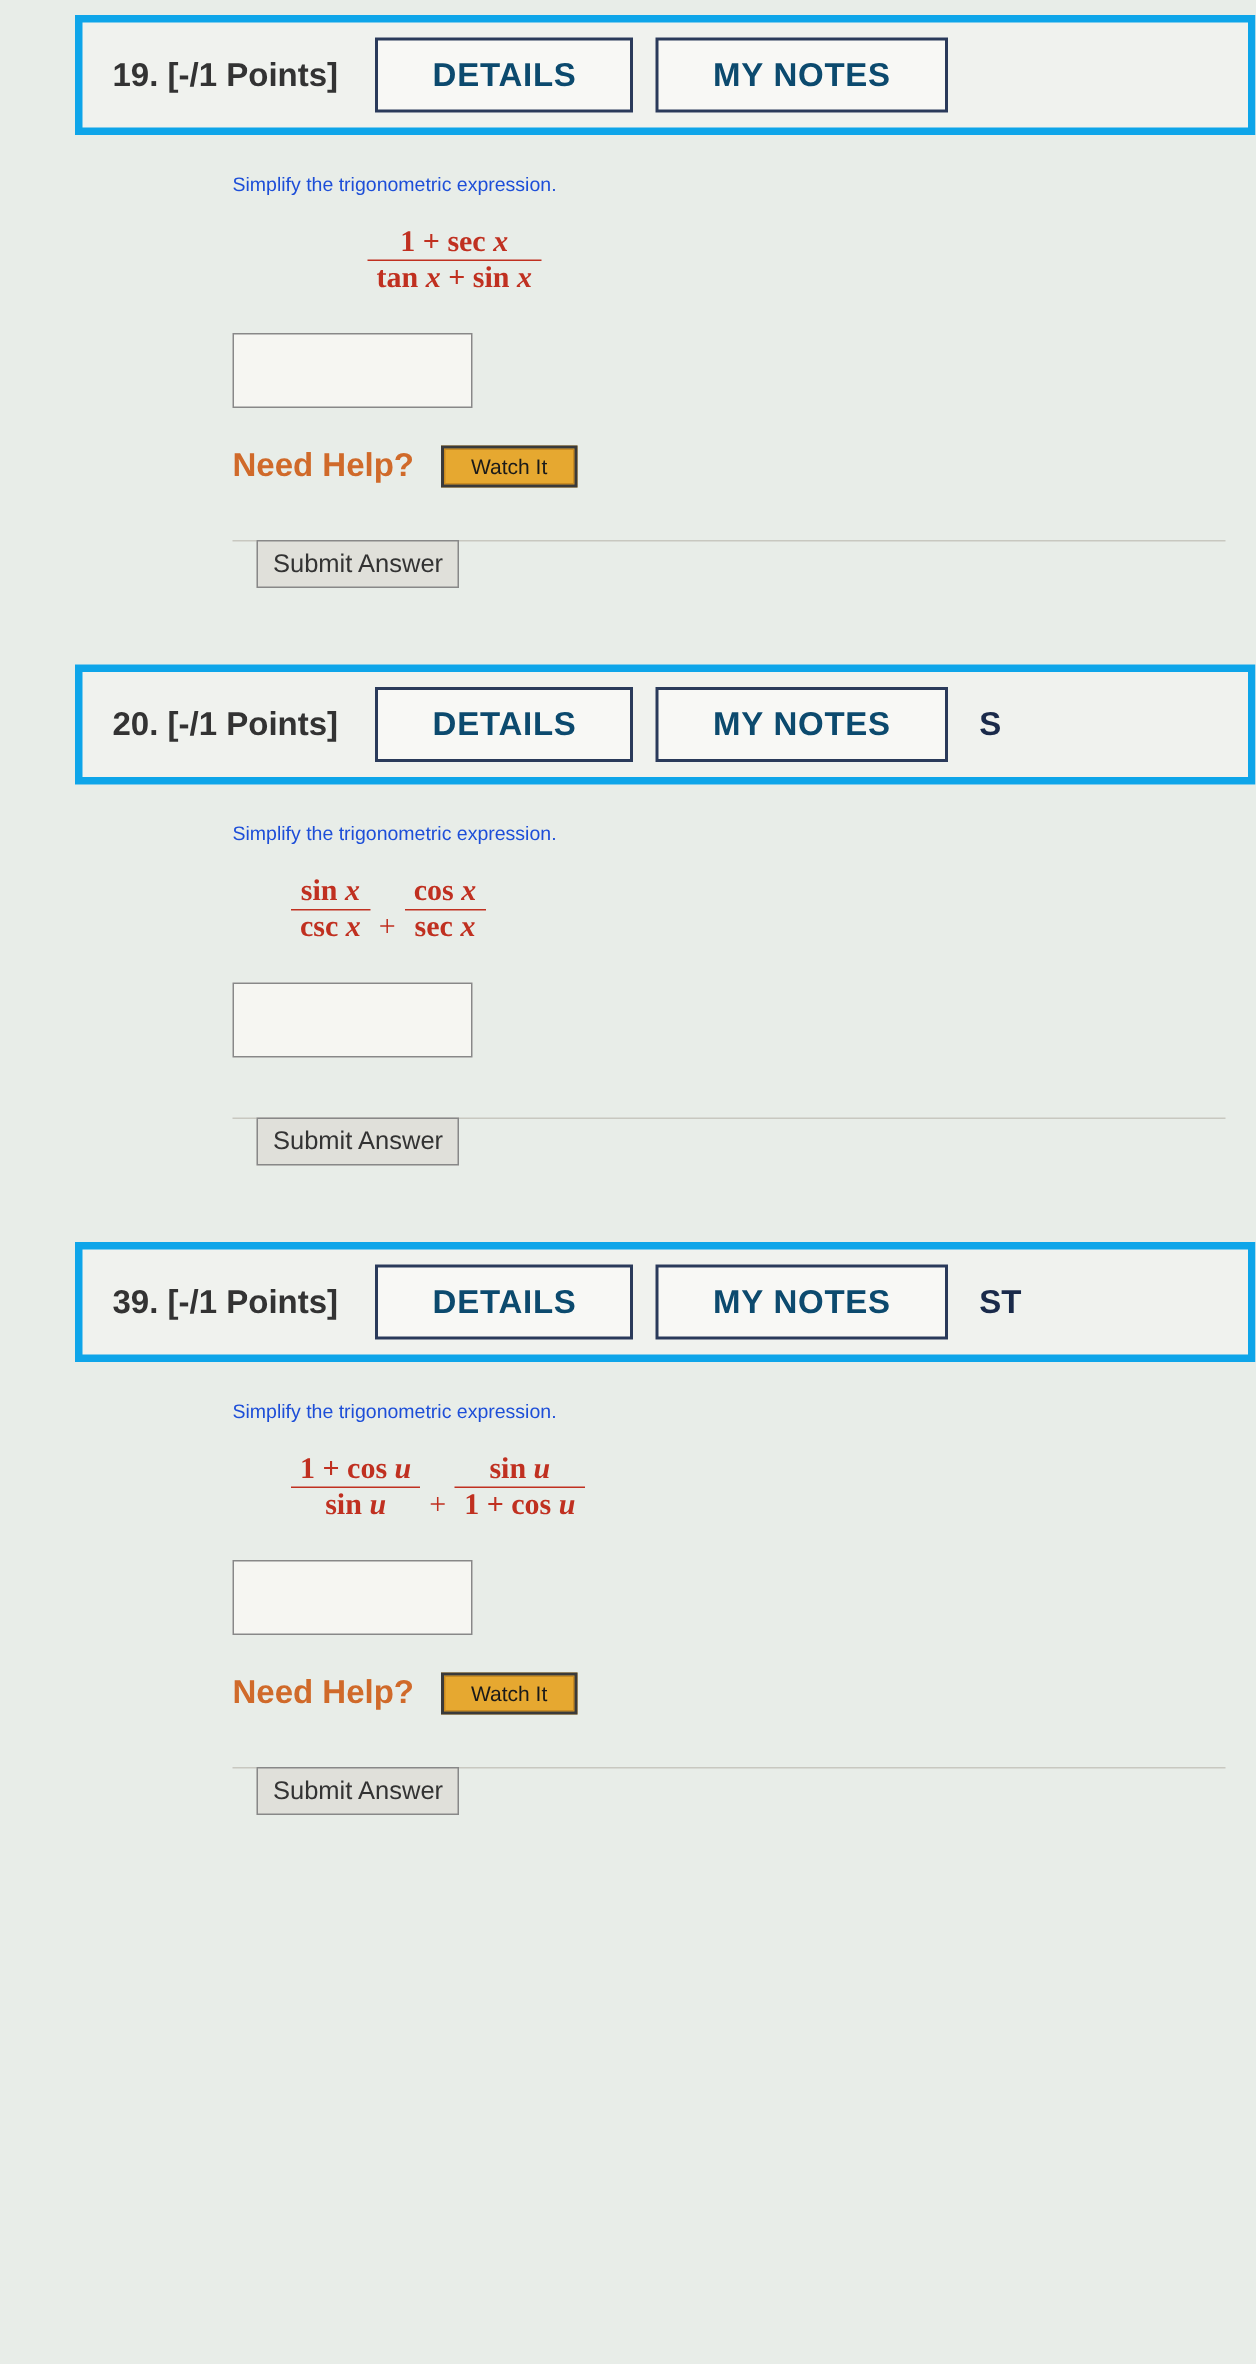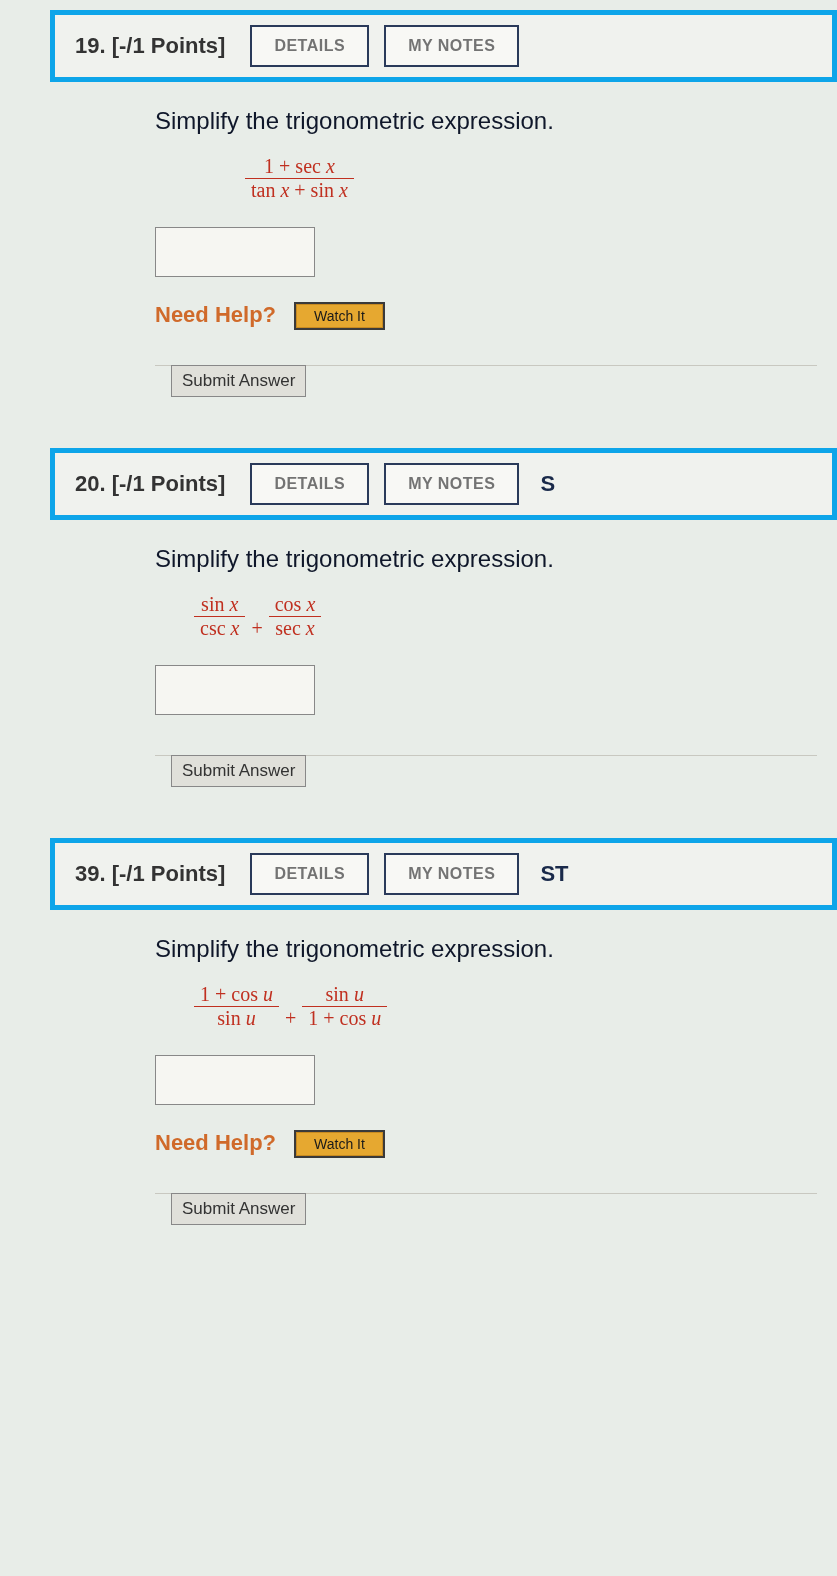--- a/index.html
+++ b/index.html
@@ -23,33 +23,33 @@
   }
   .q-number-points {
     font-weight: bold;
     font-size: 22px;
     color: #333;
     margin-right: 10px;
   }
   .hdr-btn {
     border: 2px solid #2a3a5a;
     background: #f8f8f5;
-    padding: 10px 22px;
-    font-size: 16px;
-    font-weight: bold;
-    color: #737373;
+    padding: 10px 36px;
+    font-size: 22px;
+    font-weight: bold;
+    color: #0c4a6e;
     letter-spacing: 0.5px;
     cursor: pointer;
   }
   .q-body {
     padding: 25px 20px 20px 155px;
   }
   .prompt {
-    font-size: 24px;
-    color: #0f172a;
+    font-size: 13px;
+    color: #1d4ed8;
     margin-bottom: 15px;
   }
   .math-frac {
     display: inline-block;
     text-align: center;
     vertical-align: middle;
     font-family: "Times New Roman", serif;
     font-size: 20px;
     color: #c03020;
     margin: 5px 0 15px 90px;
@@ -59,20 +59,21 @@
     align-items: flex-end;
     font-family: "Times New Roman", serif;
     font-size: 20px;
     color: #c03020;
     margin: 5px 0 15px 39px;
   }
   .frac-num, .frac-den {
     display: block;
     padding: 0 6px;
     white-space: nowrap;
+    font-weight: bold;
   }
   .frac-num { border-bottom: 1.5px solid #c03020; }
   .var { font-style: italic; }
   .plus { color: #c03020; margin: 0 6px; }
   .answer-box {
     display: block;
     width: 160px;
     height: 50px;
     background: #f6f6f2;
     border: 1px solid #888;

